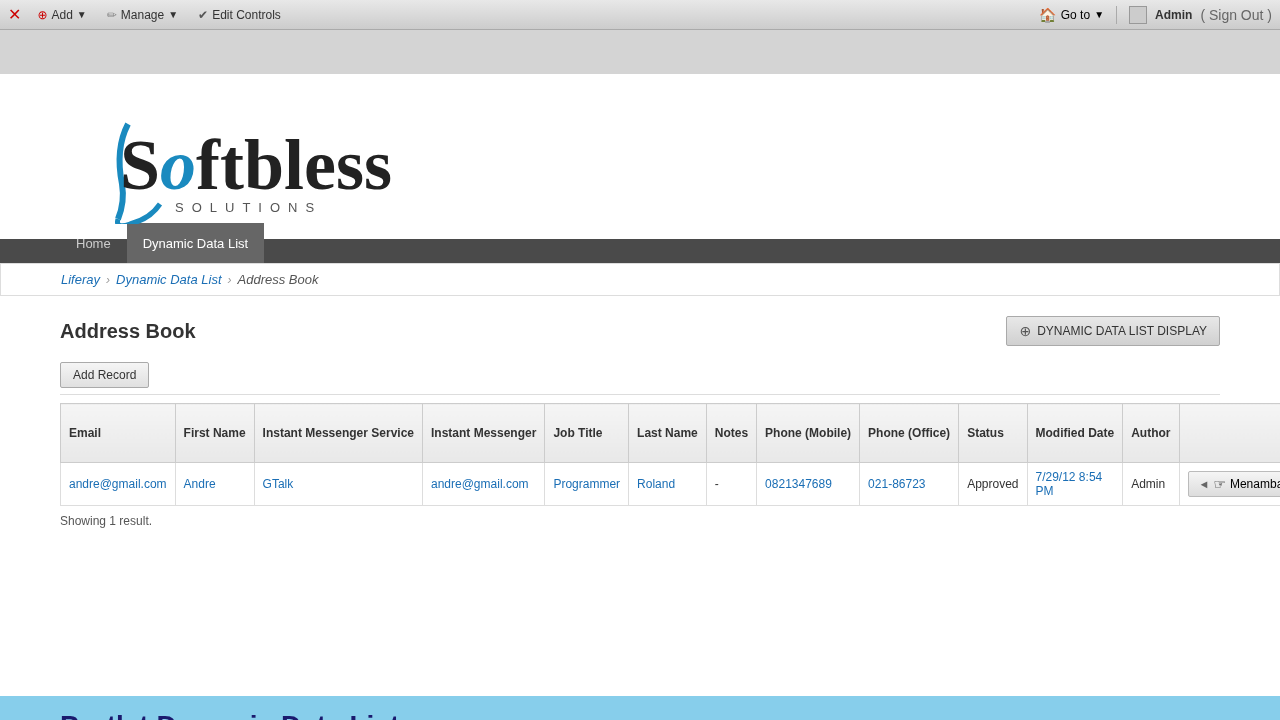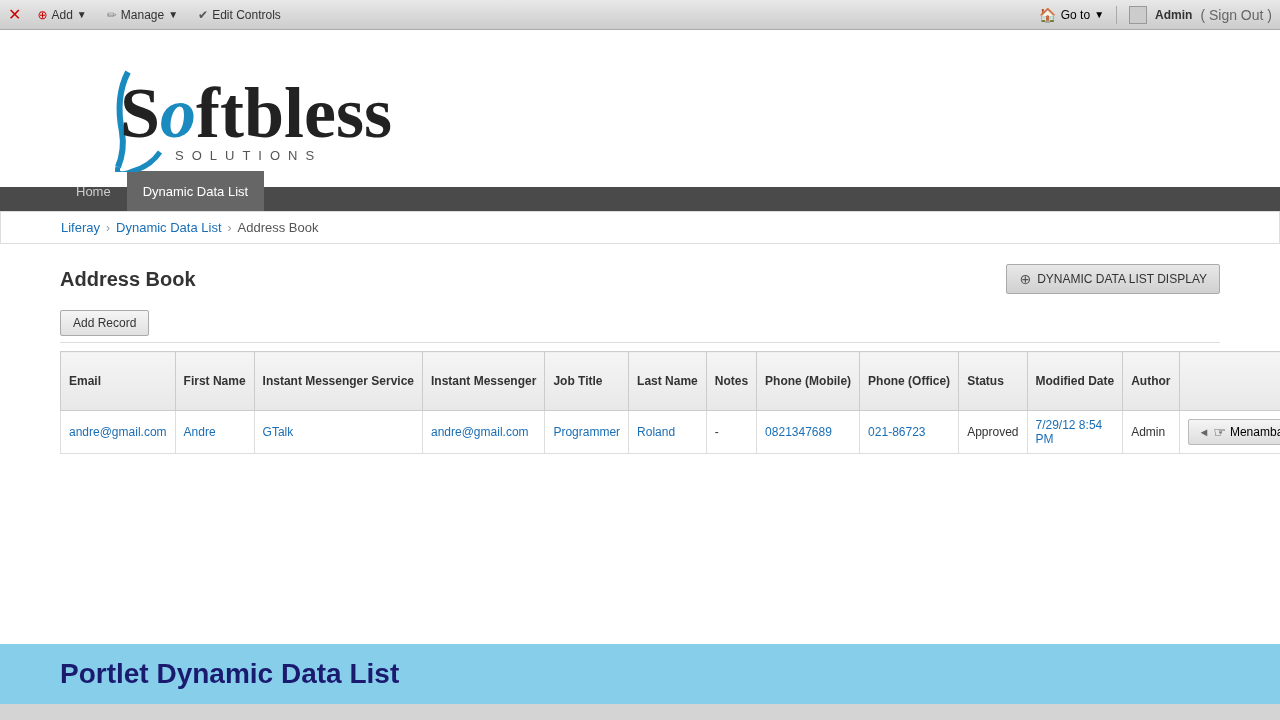--- a/index.html
+++ b/index.html
@@ -30,22 +30,23 @@
 
     
     #main-content {
       background: #f0f0f0;
       min-height: 640px;
     }
 
     
     #logo-area {
       background: white;
-      padding: 12px 60px 15px 60px;
+      padding: 20px 60px 15px 60px;
       border-bottom: none;
+      margin-top: 44px;
     }
 
     
     #nav-tabs {
       background: #4a4a4a;
       padding: 0 60px;
       display: flex;
       align-items: flex-end;
       height: 24px;
     }
@@ -65,20 +66,21 @@
 
     
     #breadcrumb {
       background: white;
       border: 1px solid #ddd;
       padding: 8px 60px;
       display: flex;
       align-items: flex-end;
       gap: 6px;
       font-size: 13px;
+      font-style: italic;
     }
     .breadcrumb-link { color: #1a6eb5; cursor: pointer; text-decoration: none; }
     .breadcrumb-sep { color: #999; font-size: 12px; }
     .breadcrumb-current { color: #555; }
 
     
     #page-content {
       background: white;
       margin: 0 0;
       padding: 20px 60px 40px 60px;
@@ -323,20 +325,21 @@
               <span class="left-arrow">◄</span>
               <span style="font-size:14px;">☞</span>
               <span>Menambah</span>
             </button>
           </td>
         </tr>
       </tbody>
     </table>
 
     
+    <div class="showing-results">Showing 1 result.</div>
   </div>
 
   <div id="bottom-overlay">
     <div class="overlay-text-main">Portlet Dynamic Data List</div>
 
   </div>
 
 </div>
 
 </body></html>

